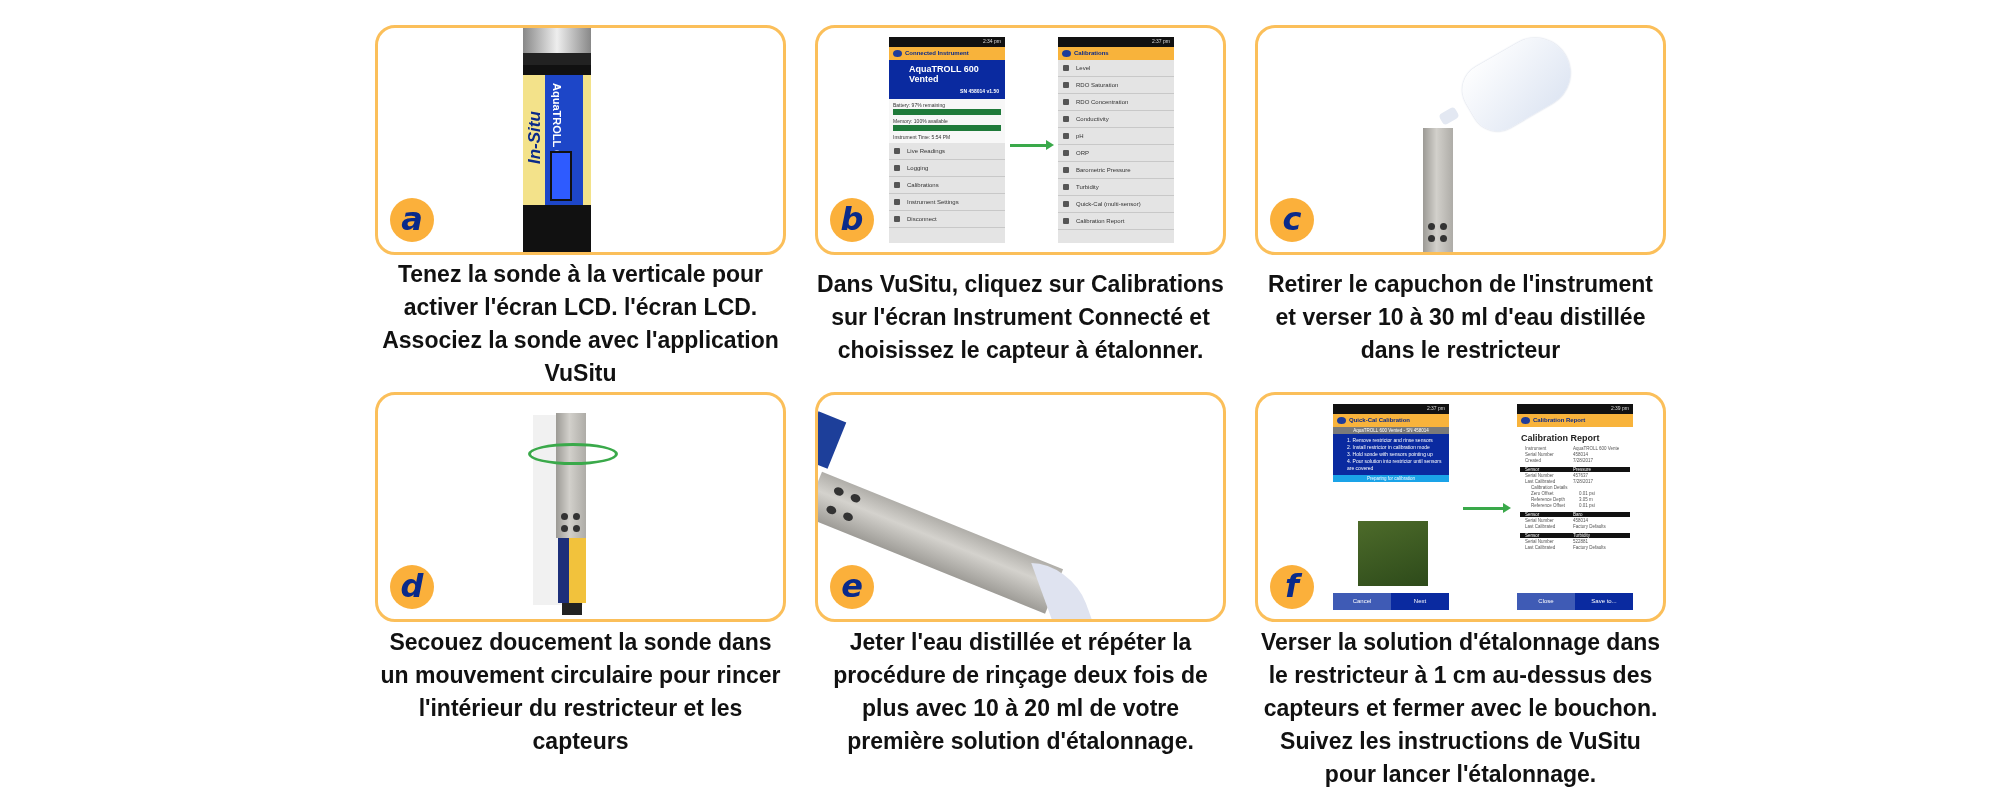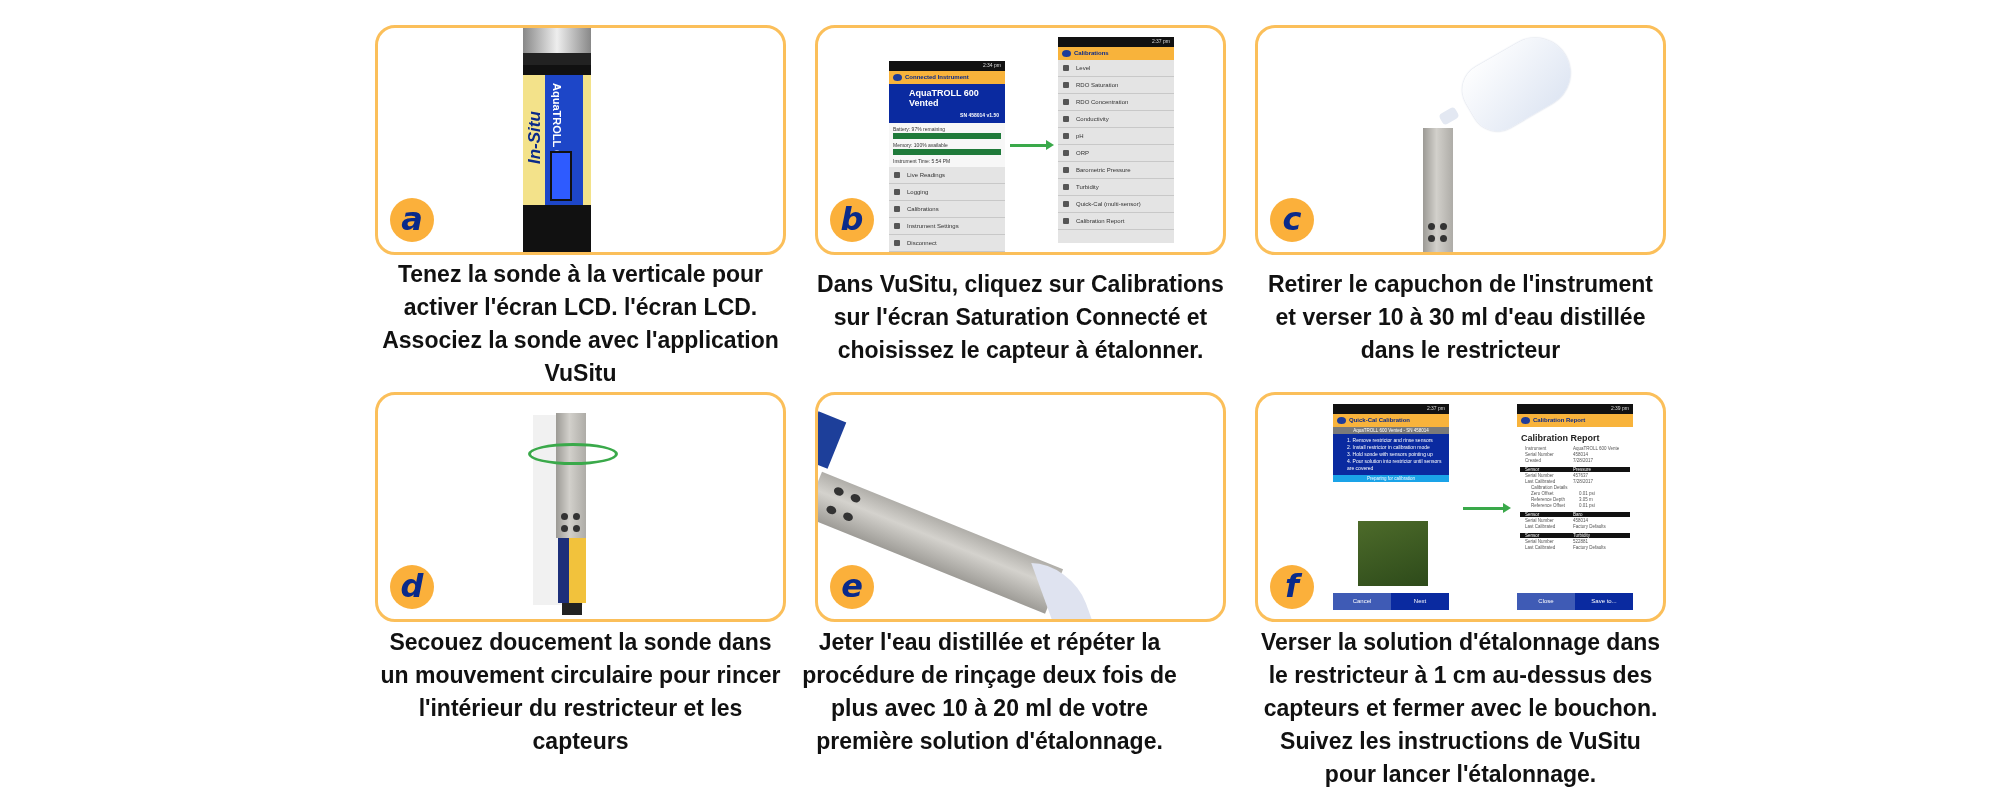--- a/index.html
+++ b/index.html
@@ -83,21 +83,21 @@
       <div class="label-tail"></div>
     <div class="brand">In-Situ</div>
     <div class="model">AquaTROLL 600</div>
     <div class="lcd"></div>
   </div>
   <div class="badge">a</div>
 </div>
 <div class="caption" style="left:375px; top:258px;">Tenez la sonde à la verticale pour activer l'écran LCD. l'écran LCD. Associez la sonde avec l'application VuSitu</div>
 
 <div class="panel" style="left:815px; top:25px;">
-  <div class="phone" style="left:71px; top:9px; width:116px; height:206px;margin-top:24px;">
+  <div class="phone" style="left:71px; top:9px; width:116px; height:206px;">
     <div class="status">2:34 pm</div>
     <div class="appbar">Connected Instrument</div>
     <div class="hero">
       <div>AquaTROLL 600 Vented</div>
       <div class="sn">SN 458014  v1.50</div>
     </div>
     <div class="stats">
       <div>Battery: 97% remaining</div>
       <div class="bar"></div>
       <div>Memory: 100% available</div>
@@ -120,21 +120,21 @@
     <div class="row">Conductivity</div>
     <div class="row">pH</div>
     <div class="row">ORP</div>
     <div class="row">Barometric Pressure</div>
     <div class="row">Turbidity</div>
     <div class="row">Quick-Cal (multi-sensor)</div>
     <div class="row">Calibration Report</div>
   </div>
   <div class="badge">b</div>
 </div>
-<div class="caption" style="left:815px; top:268px;">Dans VuSitu, cliquez sur Calibrations sur l'écran Saturation Connecté et choisissez le capteur à étalonner.</div>
+<div class="caption" style="left:815px; top:268px;">Dans VuSitu, cliquez sur Calibrations sur l'écran Instrument Connecté et choisissez le capteur à étalonner.</div>
 
 <div class="panel" style="left:1255px; top:25px;">
   <div class="bottle"></div>
   <div class="bottle-neck"></div>
   <div class="tube" style="left:165px; top:100px; width:30px; height:130px;">
     <div class="hole" style="left:5px; top:95px;"></div>
       <div class="hole" style="left:17px; top:95px;"></div>
     <div class="hole" style="left:5px; top:107px;"></div>
       <div class="hole" style="left:17px; top:107px;"></div>
   </div>
@@ -161,21 +161,21 @@
   <div style="position:absolute; left:-10px; top:20px; width:30px; height:50px; background:#1d3f9a; transform:rotate(22deg);"></div>
   <div class="tube" style="left:-5px; top:75px; width:260px; height:48px; transform:rotate(22deg); transform-origin:left center; background:linear-gradient(180deg,#b0aea9,#d4d2cd 40%,#9e9c97);">
     <div class="hole" style="left:18px; top:8px; width:10px; height:8px;"></div>
       <div class="hole" style="left:36px; top:8px; width:10px; height:8px;"></div>
     <div class="hole" style="left:18px; top:28px; width:10px; height:8px;"></div>
       <div class="hole" style="left:36px; top:28px; width:10px; height:8px;"></div>
   </div>
   <div class="water"></div>
   <div class="badge">e</div>
 </div>
-<div class="caption" style="left:784px; top:626px;">Jeter l'eau distillée et répéter la procédure de rinçage deux fois de plus avec 10 à 20 ml de votre première solution d'étalonnage.</div>
+<div class="caption" style="left:815px; top:626px;">Jeter l'eau distillée et répéter la procédure de rinçage deux fois de plus avec 10 à 20 ml de votre première solution d'étalonnage.</div>
 
 <div class="panel" style="left:1255px; top:392px;">
   <div class="phone" style="left:75px; top:9px; width:116px; height:206px; background:#fff;">
     <div class="status">2:37 pm</div>
     <div class="appbar">Quick-Cal Calibration</div>
     <div class="qc-sub">AquaTROLL 600 Vented - SN 458014</div>
     <div class="qc-blue">
       <div>1. Remove restrictor and rinse sensors</div>
       <div>2. Install restrictor in calibration mode</div>
       <div>3. Hold sonde with sensors pointing up</div>

